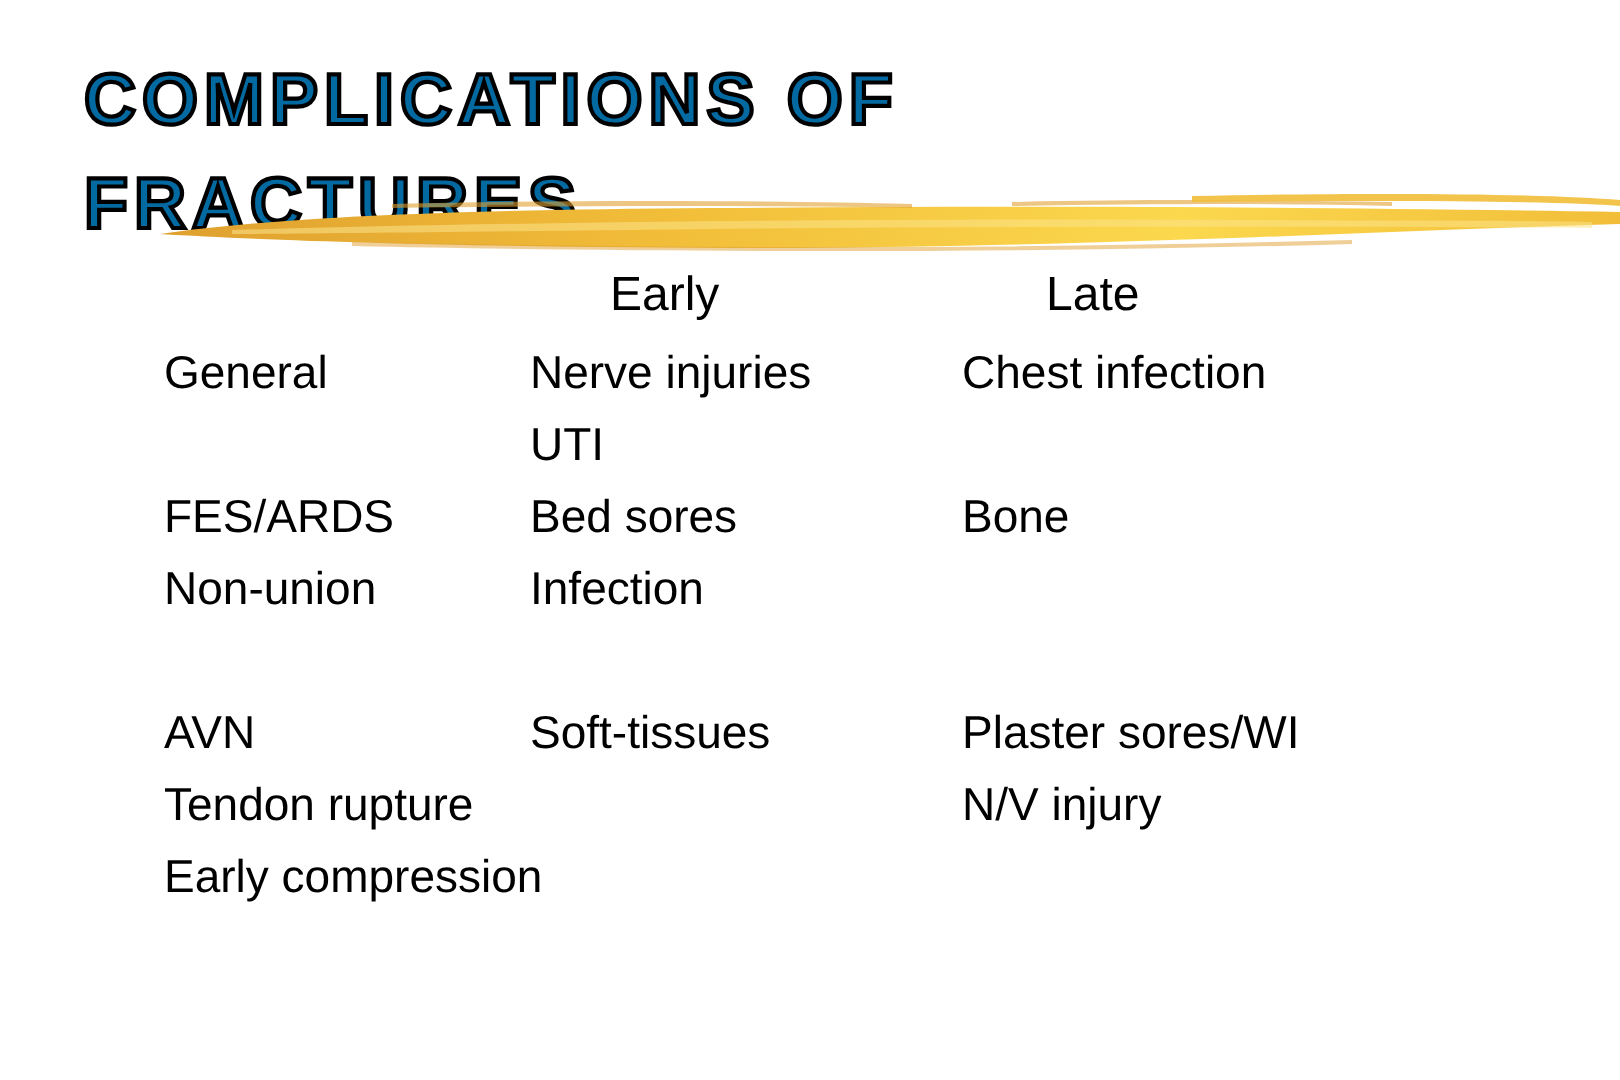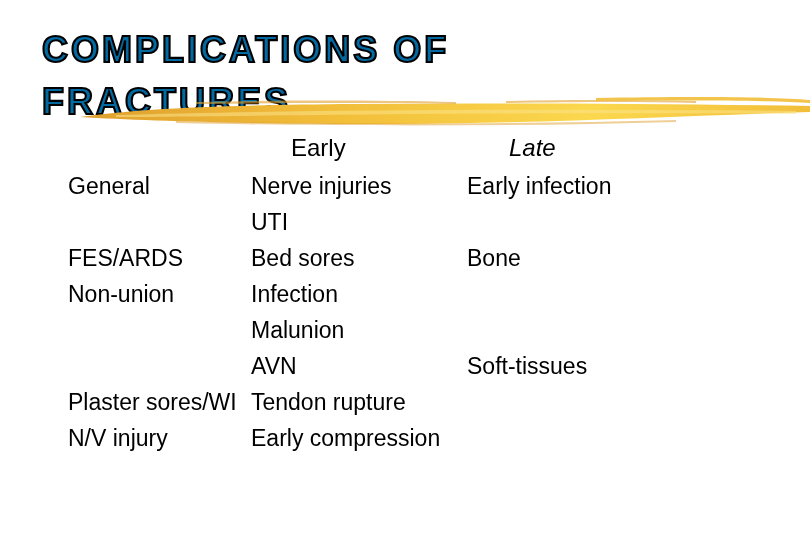--- a/index.html
+++ b/index.html
@@ -23,35 +23,35 @@
     white-space:nowrap;
     margin-top:20px;
   }
   .brush {
     position:absolute;
     left:76px; top:96px;
     width:734px; height:32px;
   }
   .comp-table {
     position:absolute;
-    left:68px; top:127px;
+    left:82px; top:127px;
     display:grid;
     grid-template-columns:183px 216px 1fr;
     grid-template-rows:41px repeat(9, 36px);
     font-size:23px;
     line-height:36px;
   }
   .cell {
     display:flex;
     align-items:center;
     white-space:nowrap;
   }
   .hdr { font-size:24px; }
   .hdr-early { padding-left:40px; }
-  .hdr-late  { padding-left:42px;font-style:italic; }
+  .hdr-late  { padding-left:42px; }
 </style>
 </head>
 <body>
 
 <div class="slide">
 
   <div class="title">
     <div>COMPLICATIONS OF</div>
     <div>FRACTURES</div>
   </div>
@@ -79,36 +79,35 @@
   </svg>
 
   <div class="comp-table">
 
     <div class="cell"></div>
     <div class="cell hdr hdr-early">Early</div>
     <div class="cell hdr hdr-late">Late</div>
 
     <div class="cell">General</div>
     <div class="cell">Nerve injuries</div>
-    <div class="cell">Early infection</div>
+    <div class="cell">Chest infection</div>
 
     <div class="cell"></div>
     <div class="cell">UTI</div>
 
     <div class="cell"></div>
     <div class="cell">FES/ARDS</div>
     <div class="cell">Bed sores</div>
 
     <div class="cell">Bone</div>
     <div class="cell">Non-union</div>
     <div class="cell">Infection</div>
 
     <div class="cell"></div>
     <div class="cell"></div>
-    <div class="cell">Malunion</div>
 
     <div class="cell"></div>
     <div class="cell"></div>
     <div class="cell">AVN</div>
 
     <div class="cell">Soft-tissues</div>
     <div class="cell">Plaster sores/WI</div>
     <div class="cell">Tendon rupture</div>
 
     <div class="cell"></div>

